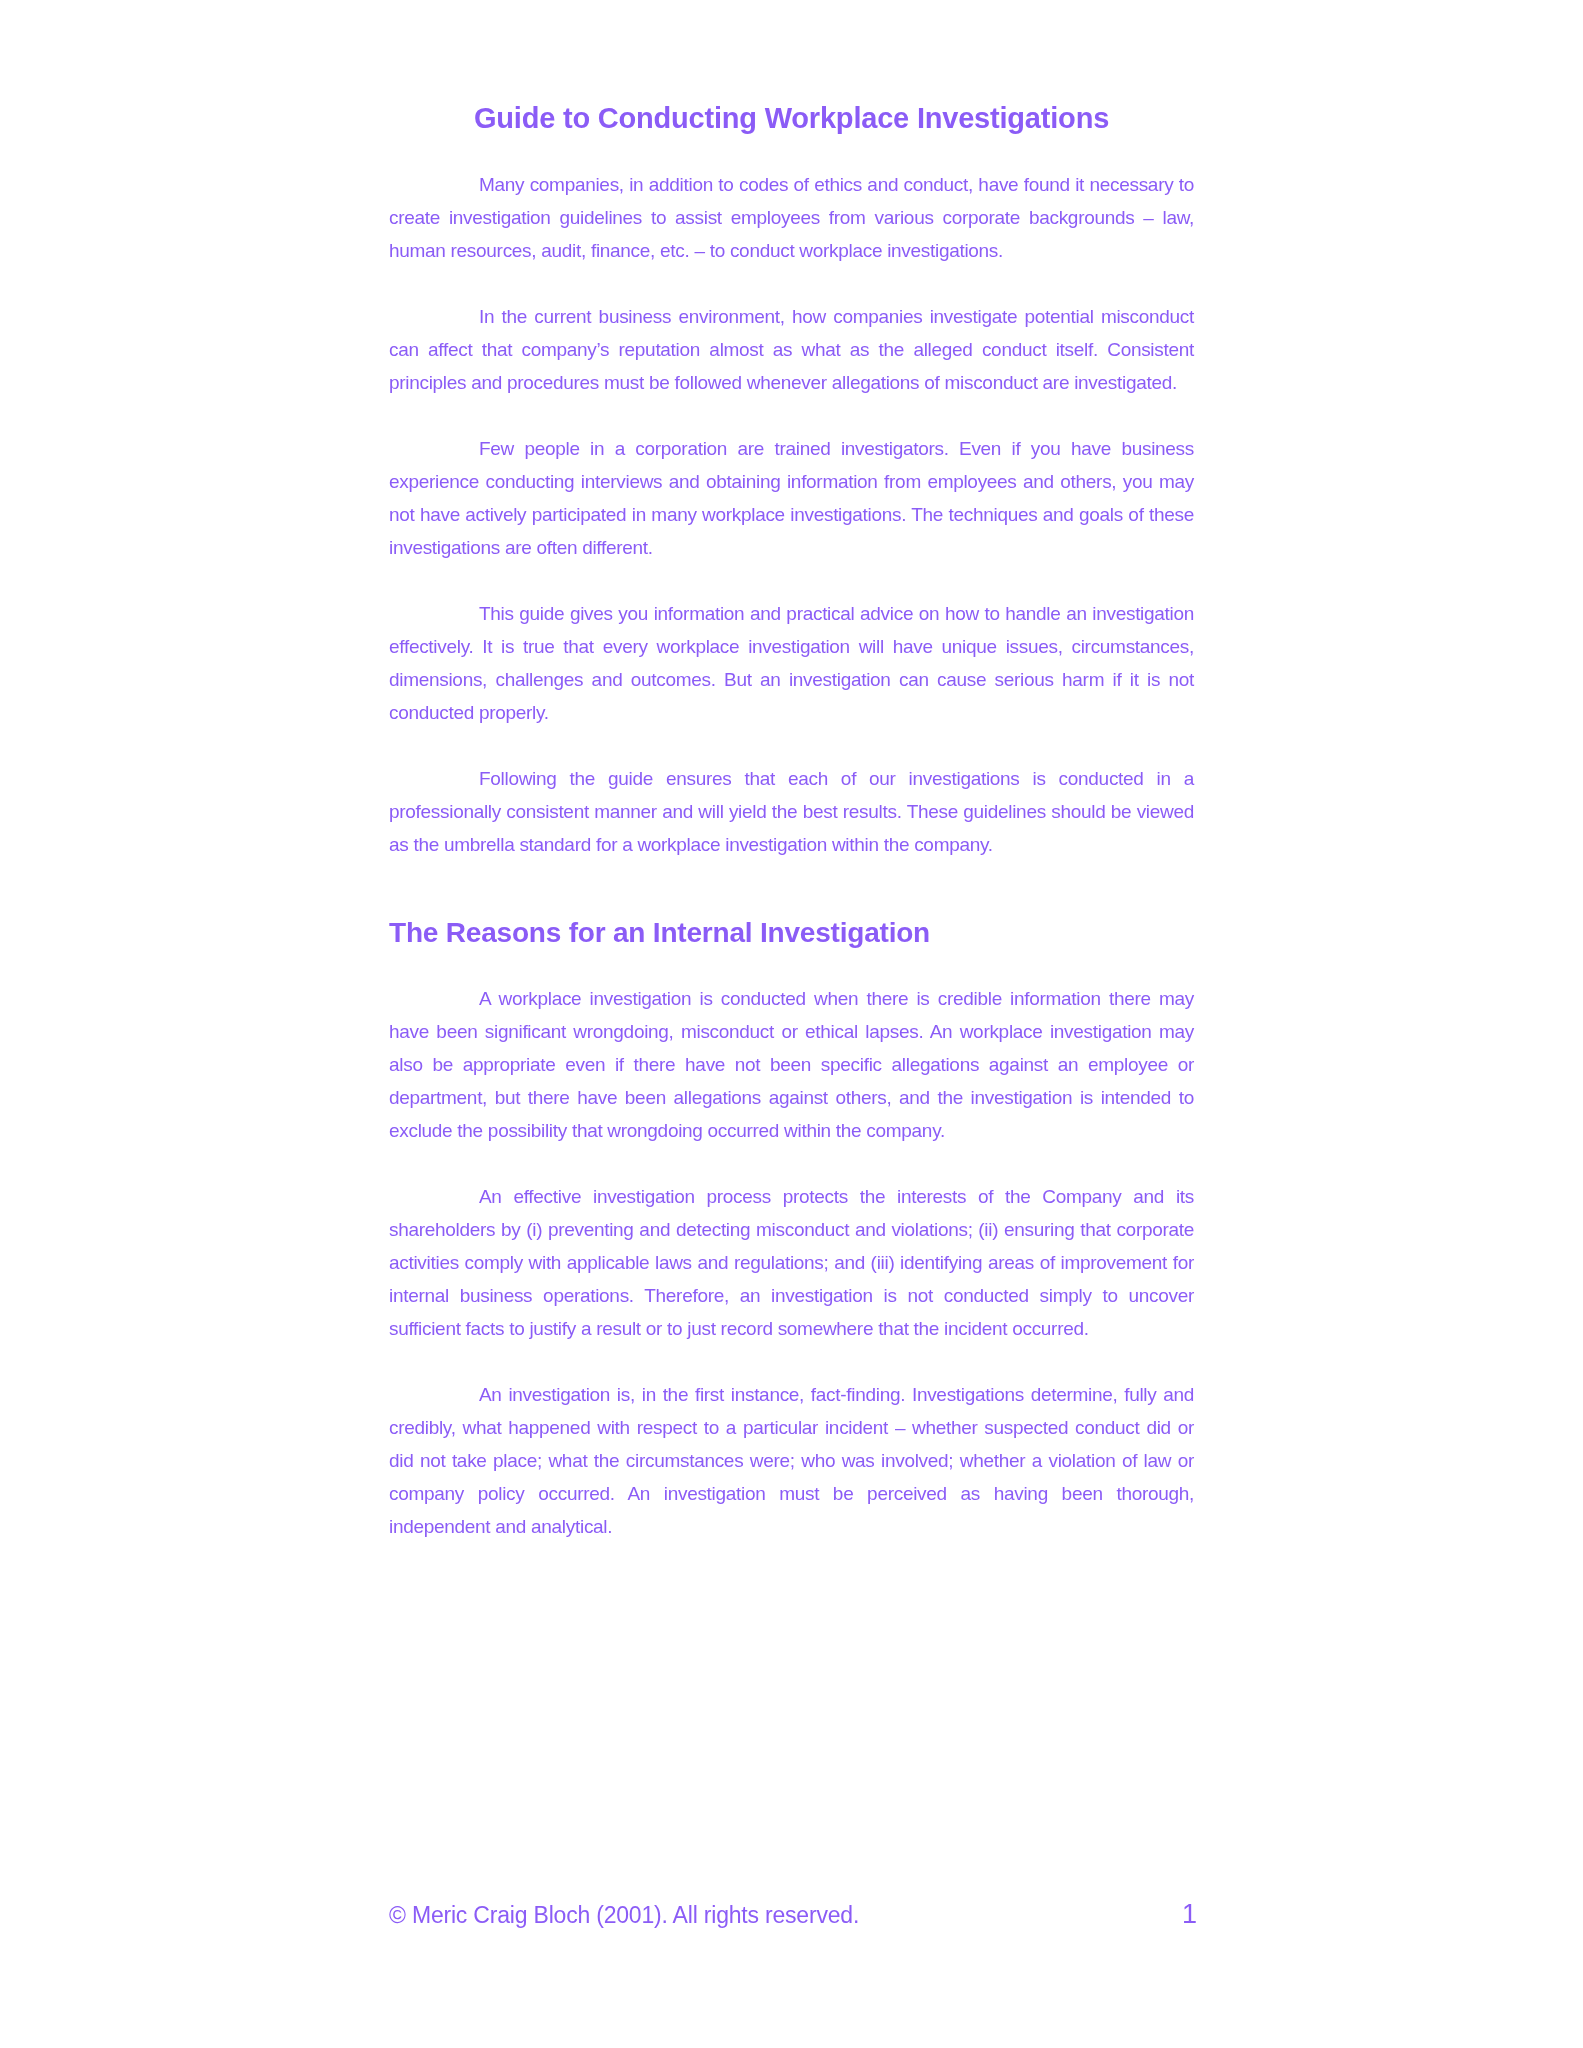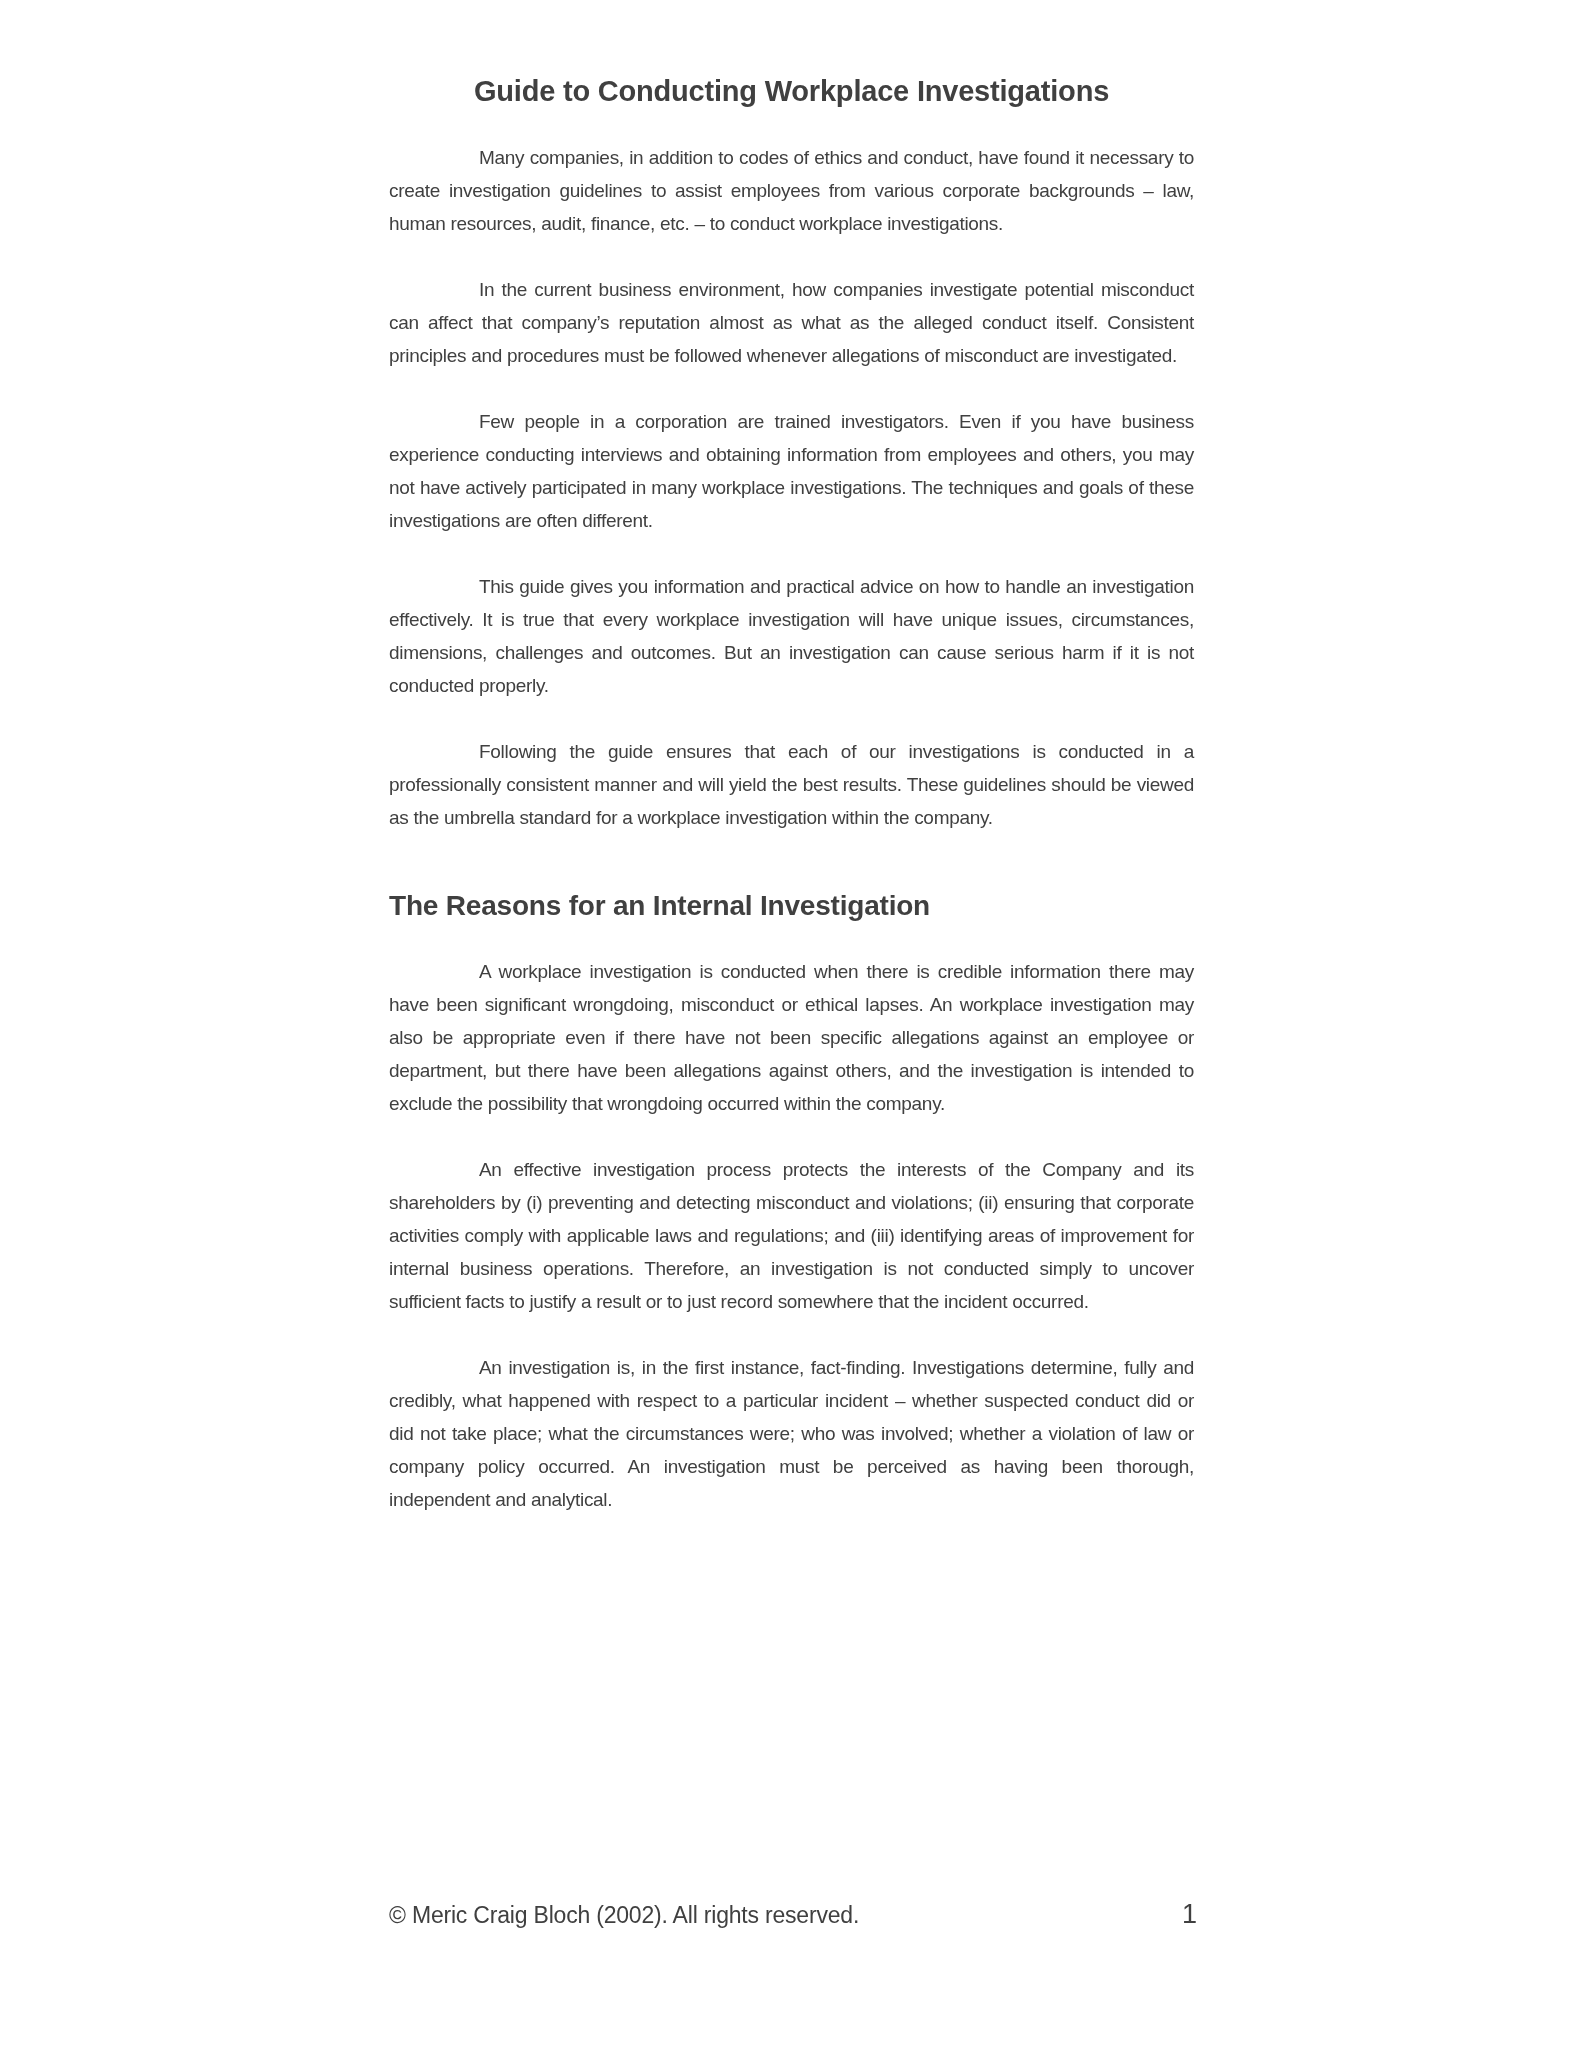--- a/index.html
+++ b/index.html
@@ -7,23 +7,23 @@
     padding: 0;
     background: #ffffff;
   }
   .page {
     position: relative;
     width: 1271px;
     height: 2048px;
     margin: 0 auto;
     background: #ffffff;
     box-sizing: border-box;
-    padding: 75px 233px 0 233px;
+    padding: 102px 233px 0 233px;
     font-family: "Liberation Sans", sans-serif;
-    color: #404040;
+    color: #8b5cf6;
     overflow: hidden;
   }
   .doc-title {
     font-size: 29px;
     font-weight: 700;
     text-align: center;
     letter-spacing: -0.2px;
     margin: 0 0 14px 0;
   }
   p.body {
@@ -76,17 +76,17 @@
 
   <h2 class="section-heading">The Reasons for an Internal Investigation</h2>
 
   <p class="body">A workplace investigation is conducted when there is credible information there may have been significant wrongdoing, misconduct or ethical lapses.  An workplace investigation may also be appropriate even if there have not been specific allegations against an employee or department, but there have been allegations against others, and the investigation is intended to exclude the possibility that wrongdoing occurred within the company.</p>
 
   <p class="body">An effective investigation process protects the interests of the Company and its shareholders by (i) preventing and detecting misconduct and violations; (ii) ensuring that corporate activities comply with applicable laws and regulations; and (iii) identifying areas of improvement for internal business operations.  Therefore, an investigation is not conducted simply to uncover sufficient facts to justify a result or to just record somewhere that the incident occurred.</p>
 
   <p class="body">An investigation is, in the first instance, fact-finding.  Investigations determine, fully and credibly, what happened with respect to a particular incident – whether suspected conduct did or did not take place; what the circumstances were; who was involved; whether a violation of law or company policy occurred.  An investigation must be perceived as having been thorough, independent and analytical.</p>
 
   <div class="footer">
-    <span class="copyright">© Meric Craig Bloch (2002).  All rights reserved.</span>
+    <span class="copyright">© Meric Craig Bloch (2001).  All rights reserved.</span>
     <span class="page-number">1</span>
   </div>
 
 </div>
 
 </body></html>

